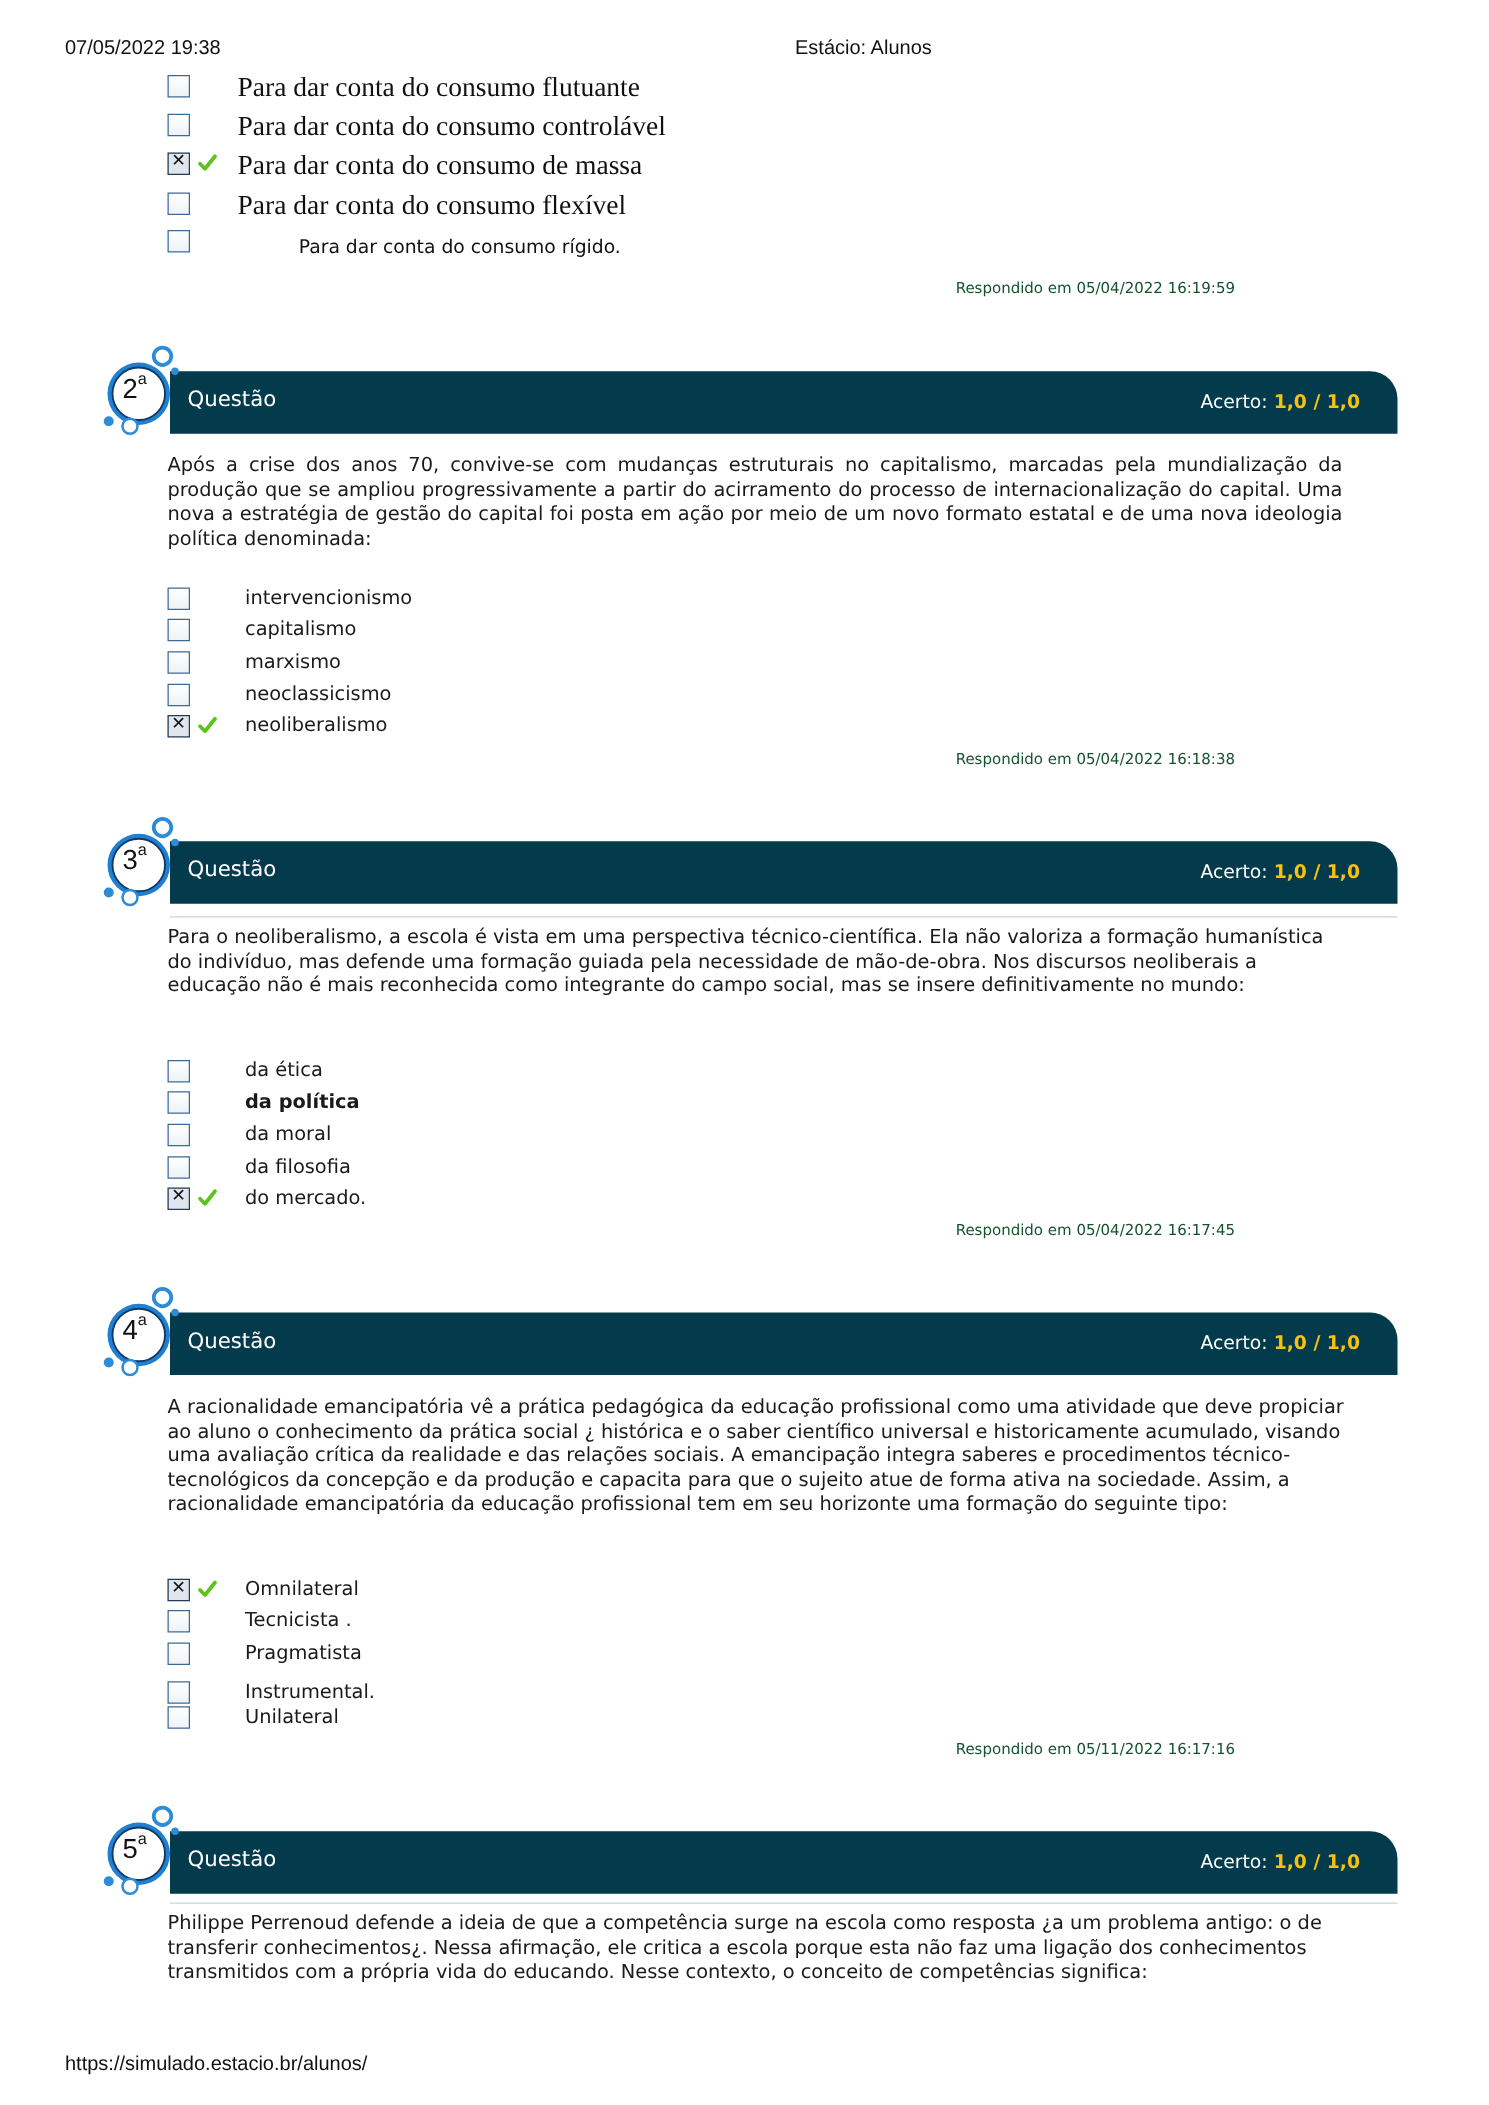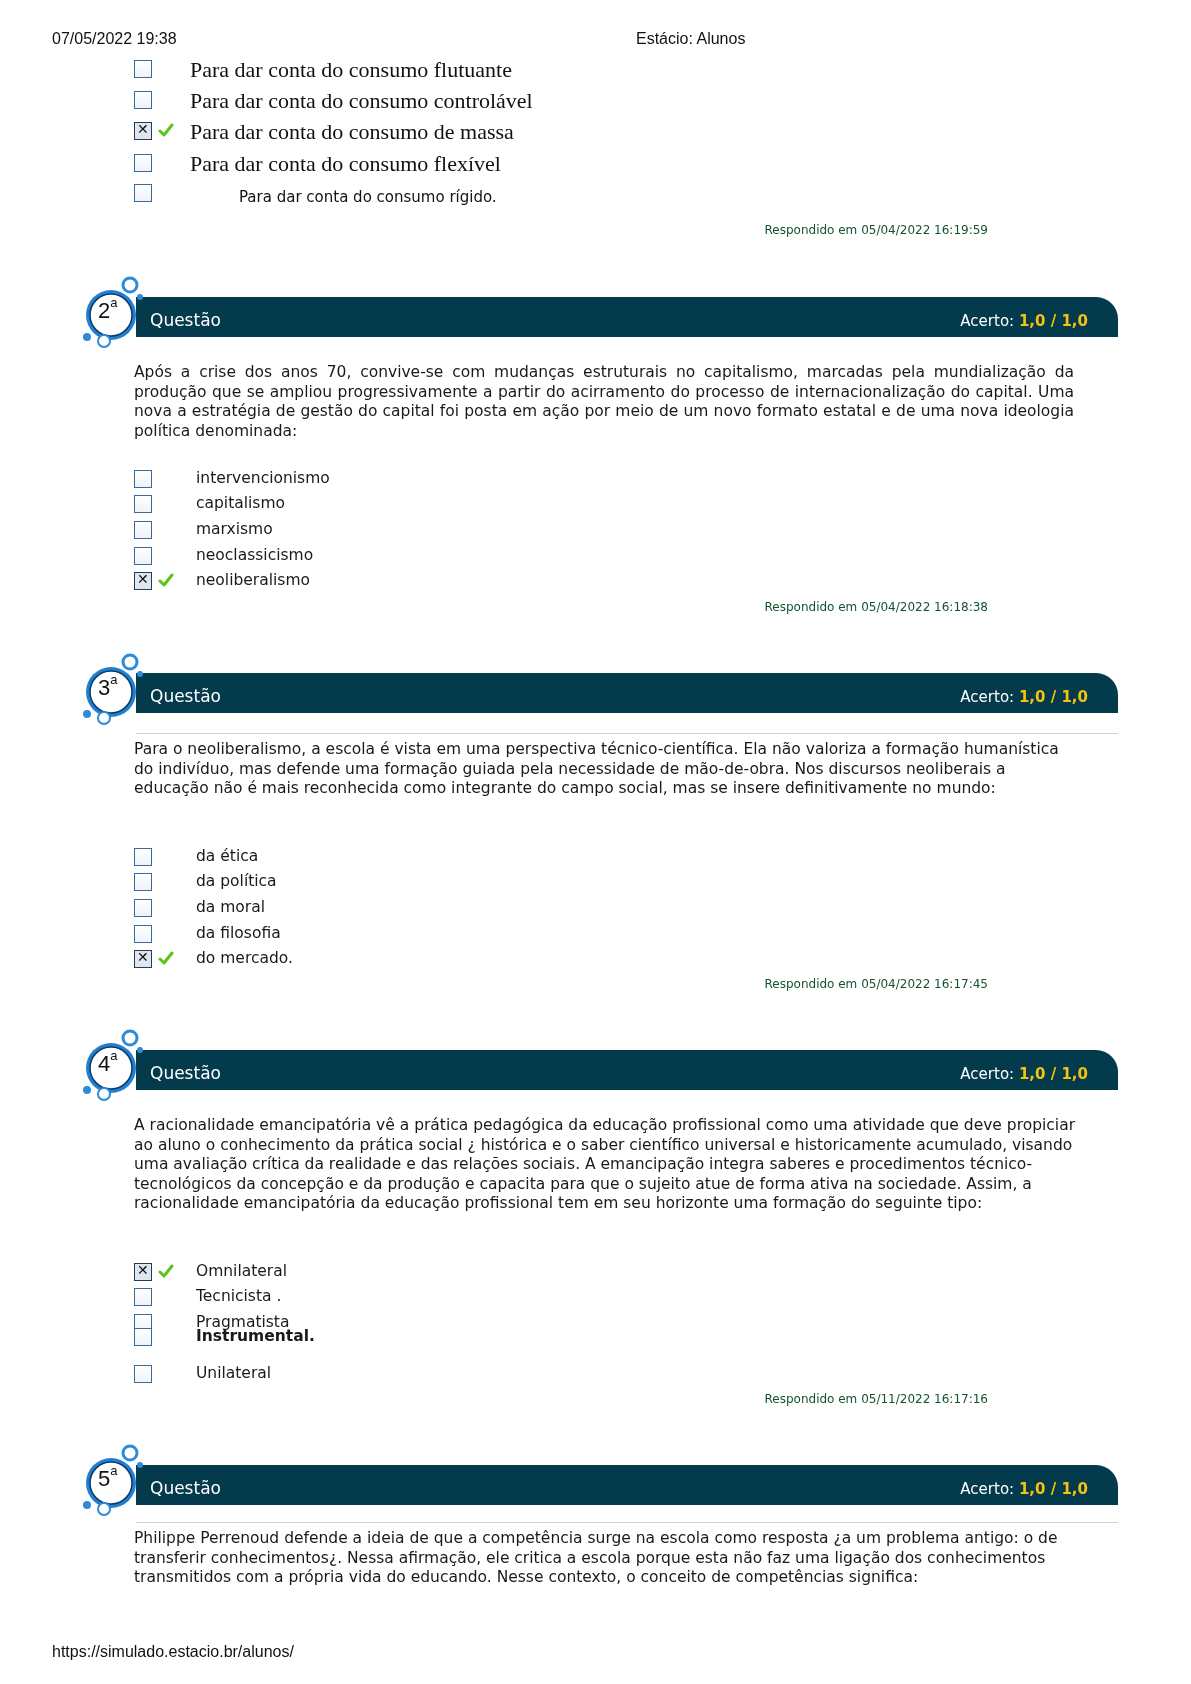--- a/index.html
+++ b/index.html
@@ -30,21 +30,21 @@
     font-family: "DejaVu Sans", sans-serif;
   }
   .check-mark { position: absolute; left: 24px; top: 2px; width: 16px; height: 16px; }
 
   .answered {
     position: absolute; right: 203px; font-size: 12px; color: #14532d; white-space: nowrap;
   }
 
   
   .q-header {
-    position: absolute; left: 136px; width: 982px; height: 40px;
+    position: absolute; left: 136px; width: 982px; height: 50px;
     background: #033a4c; border-top-right-radius: 22px;
   }
   .q-header .q-title {
     position: absolute; left: 14px; top: 13px; color: #fff; font-size: 17px;
   }
   .q-header .score {
     position: absolute; right: 30px; top: 15px; color: #fff; font-size: 15px; white-space: nowrap;
   }
   .q-header .score .val { color: #f5c211; font-weight: bold; }
   .q-underline { position: absolute; left: 136px; width: 982px; height: 1px; background: #c9d3d8; }
@@ -156,21 +156,21 @@
     <circle cx="62" cy="22" r="3" fill="#2e8bd6"></circle>
   </svg>
   <span class="num"><span>3</span><sup>a</sup></span>
 </div>
 <div class="q-text ragged" style="top:740px; width:930px;">Para o neoliberalismo, a escola é vista em uma perspectiva técnico-científica. Ela não valoriza a formação humanística do indivíduo, mas defende uma formação guiada pela necessidade de mão-de-obra. Nos discursos neoliberais a educação não é mais reconhecida como integrante do campo social, mas se insere definitivamente no mundo:</div>
 <div class="opts" style="top:846px;">
   <div class="opt" style="top:0;text-align:center;">
       <span class="cb"></span>
       <span class="label">da ética</span>
     </div>
-  <div class="opt" style="top:25px;">
+  <div class="opt" style="top:25px;font-weight:bold;">
       <span class="cb"></span>
       <span class="label">da política</span>
     </div>
   <div class="opt" style="top:51px;">
       <span class="cb"></span>
       <span class="label">da moral</span>
     </div>
   <div class="opt" style="top:77px;">
       <span class="cb"></span>
       <span class="label">da filosofia</span>
@@ -210,21 +210,21 @@
       <span class="label">Omnilateral</span>
     </div>
   <div class="opt" style="top:25px;">
       <span class="cb"></span>
       <span class="label">Tecnicista .</span>
     </div>
   <div class="opt" style="top:51px;">
       <span class="cb"></span>
       <span class="label">Pragmatista</span>
     </div>
-  <div class="opt" style="top:65px;font-weight:bold;">
+  <div class="opt" style="top:82px;">
       <span class="cb"></span>
       <span class="label">Instrumental.</span>
     </div>
   <div class="opt" style="top:102px;">
       <span class="cb"></span>
       <span class="label">Unilateral</span>
     </div>
 </div>
 <div class="answered" style="top:1392px;">Respondido em 05/11/2022 16:17:16</div>
 

